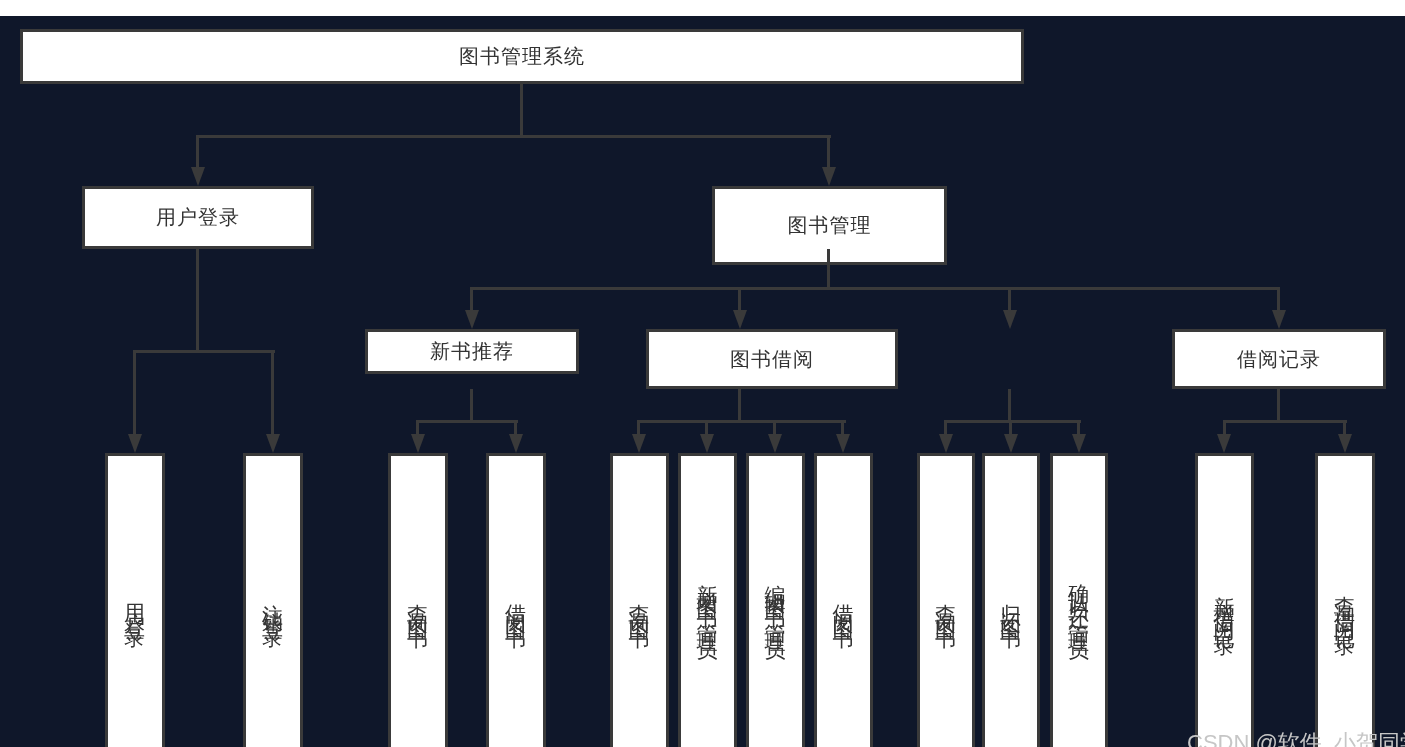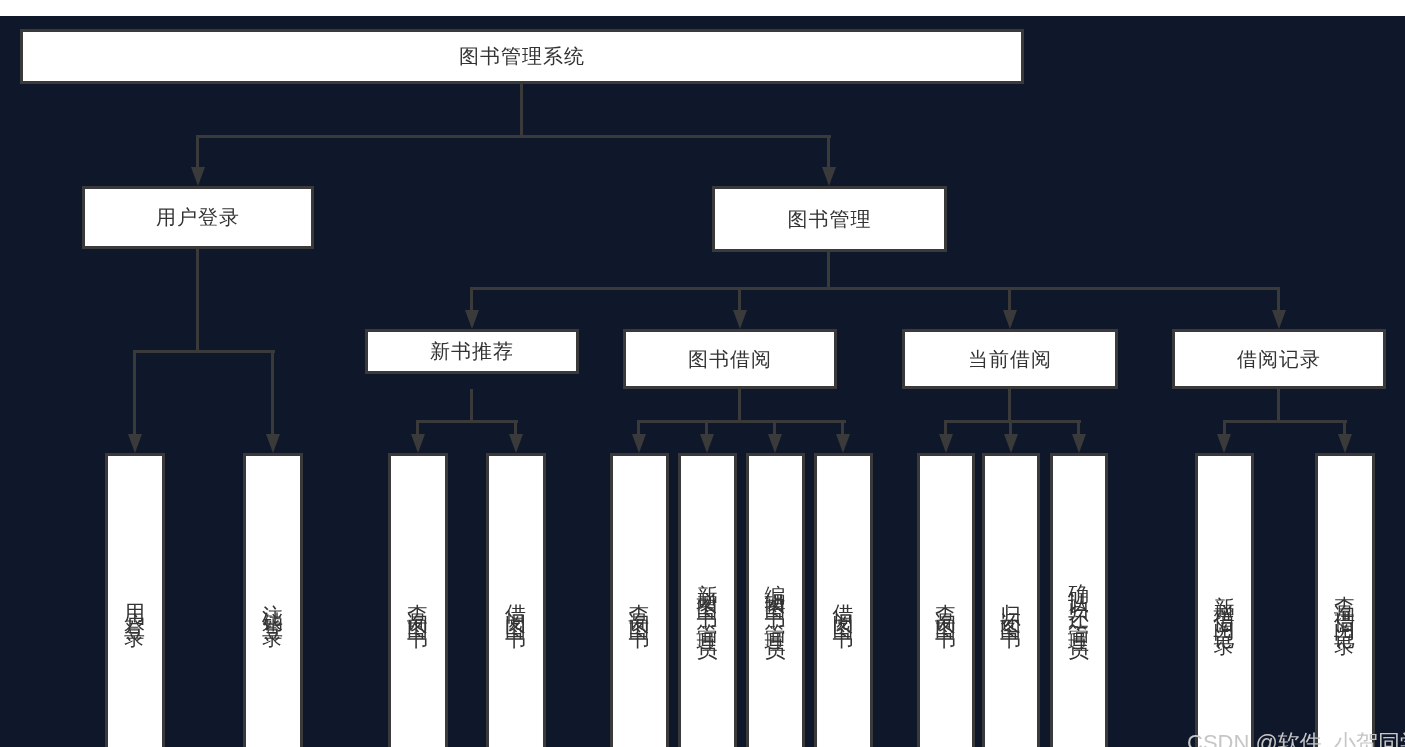--- a/index.html
+++ b/index.html
@@ -63,21 +63,21 @@
   <div class="vline" style="left:520px; top:68px; height:54px;"></div>
   <div class="hline" style="left:196px; top:119px; width:635px;"></div>
   <div class="vline" style="left:196px; top:119px; height:34px;"></div>
   <div class="arrow" style="left:191px; top:151px;"></div>
   <div class="vline" style="left:827px; top:119px; height:34px;"></div>
   <div class="arrow" style="left:822px; top:151px;"></div>
 
   <div class="box hbox" style="left:82px; top:170px; width:232px; height:63px;">
     <span>用户登录</span>
   </div>
-  <div class="box hbox" style="left:712px; top:170px; width:235px; height:66px;">
+  <div class="box hbox" style="left:712px; top:170px; width:235px; height:79px;">
     <span>图书管理</span>
   </div>
 
   <div class="vline" style="left:196px; top:233px; height:104px;"></div>
   <div class="hline" style="left:133px; top:334px; width:142px;"></div>
   <div class="vline" style="left:133px; top:334px; height:86px;"></div>
   <div class="arrow" style="left:128px; top:418px;"></div>
   <div class="vline" style="left:271px; top:334px; height:86px;"></div>
   <div class="arrow" style="left:266px; top:418px;"></div>
 
@@ -88,25 +88,22 @@
   <div class="vline" style="left:738px; top:271px; height:25px;"></div>
   <div class="arrow" style="left:733px; top:294px;"></div>
   <div class="vline" style="left:1008px; top:271px; height:25px;"></div>
   <div class="arrow" style="left:1003px; top:294px;"></div>
   <div class="vline" style="left:1277px; top:271px; height:25px;"></div>
   <div class="arrow" style="left:1272px; top:294px;"></div>
 
   <div class="box hbox" style="left:365px; top:313px; width:214px; height:45px;">
     <span>新书推荐</span>
   </div>
-  <div class="box hbox" style="left:623px; top:313px; width:214px; height:60px;text-align:right;">
+  <div class="box hbox" style="left:646px; top:313px; width:252px; height:60px;text-align:right;">
     <span>图书借阅</span>
-  </div>
-  <div class="box hbox" style="left:902px; top:313px; width:216px; height:60px;">
-    <span>当前借阅</span>
   </div>
   <div class="box hbox" style="left:1172px; top:313px; width:214px; height:60px;">
     <span>借阅记录</span>
   </div>
 
   <div class="vline" style="left:470px; top:373px; height:34px;"></div>
   <div class="hline" style="left:416px; top:404px; width:102px;"></div>
   <div class="vline" style="left:416px; top:404px; height:16px;"></div>
   <div class="arrow" style="left:411px; top:418px;"></div>
   <div class="vline" style="left:514px; top:404px; height:16px;"></div>

